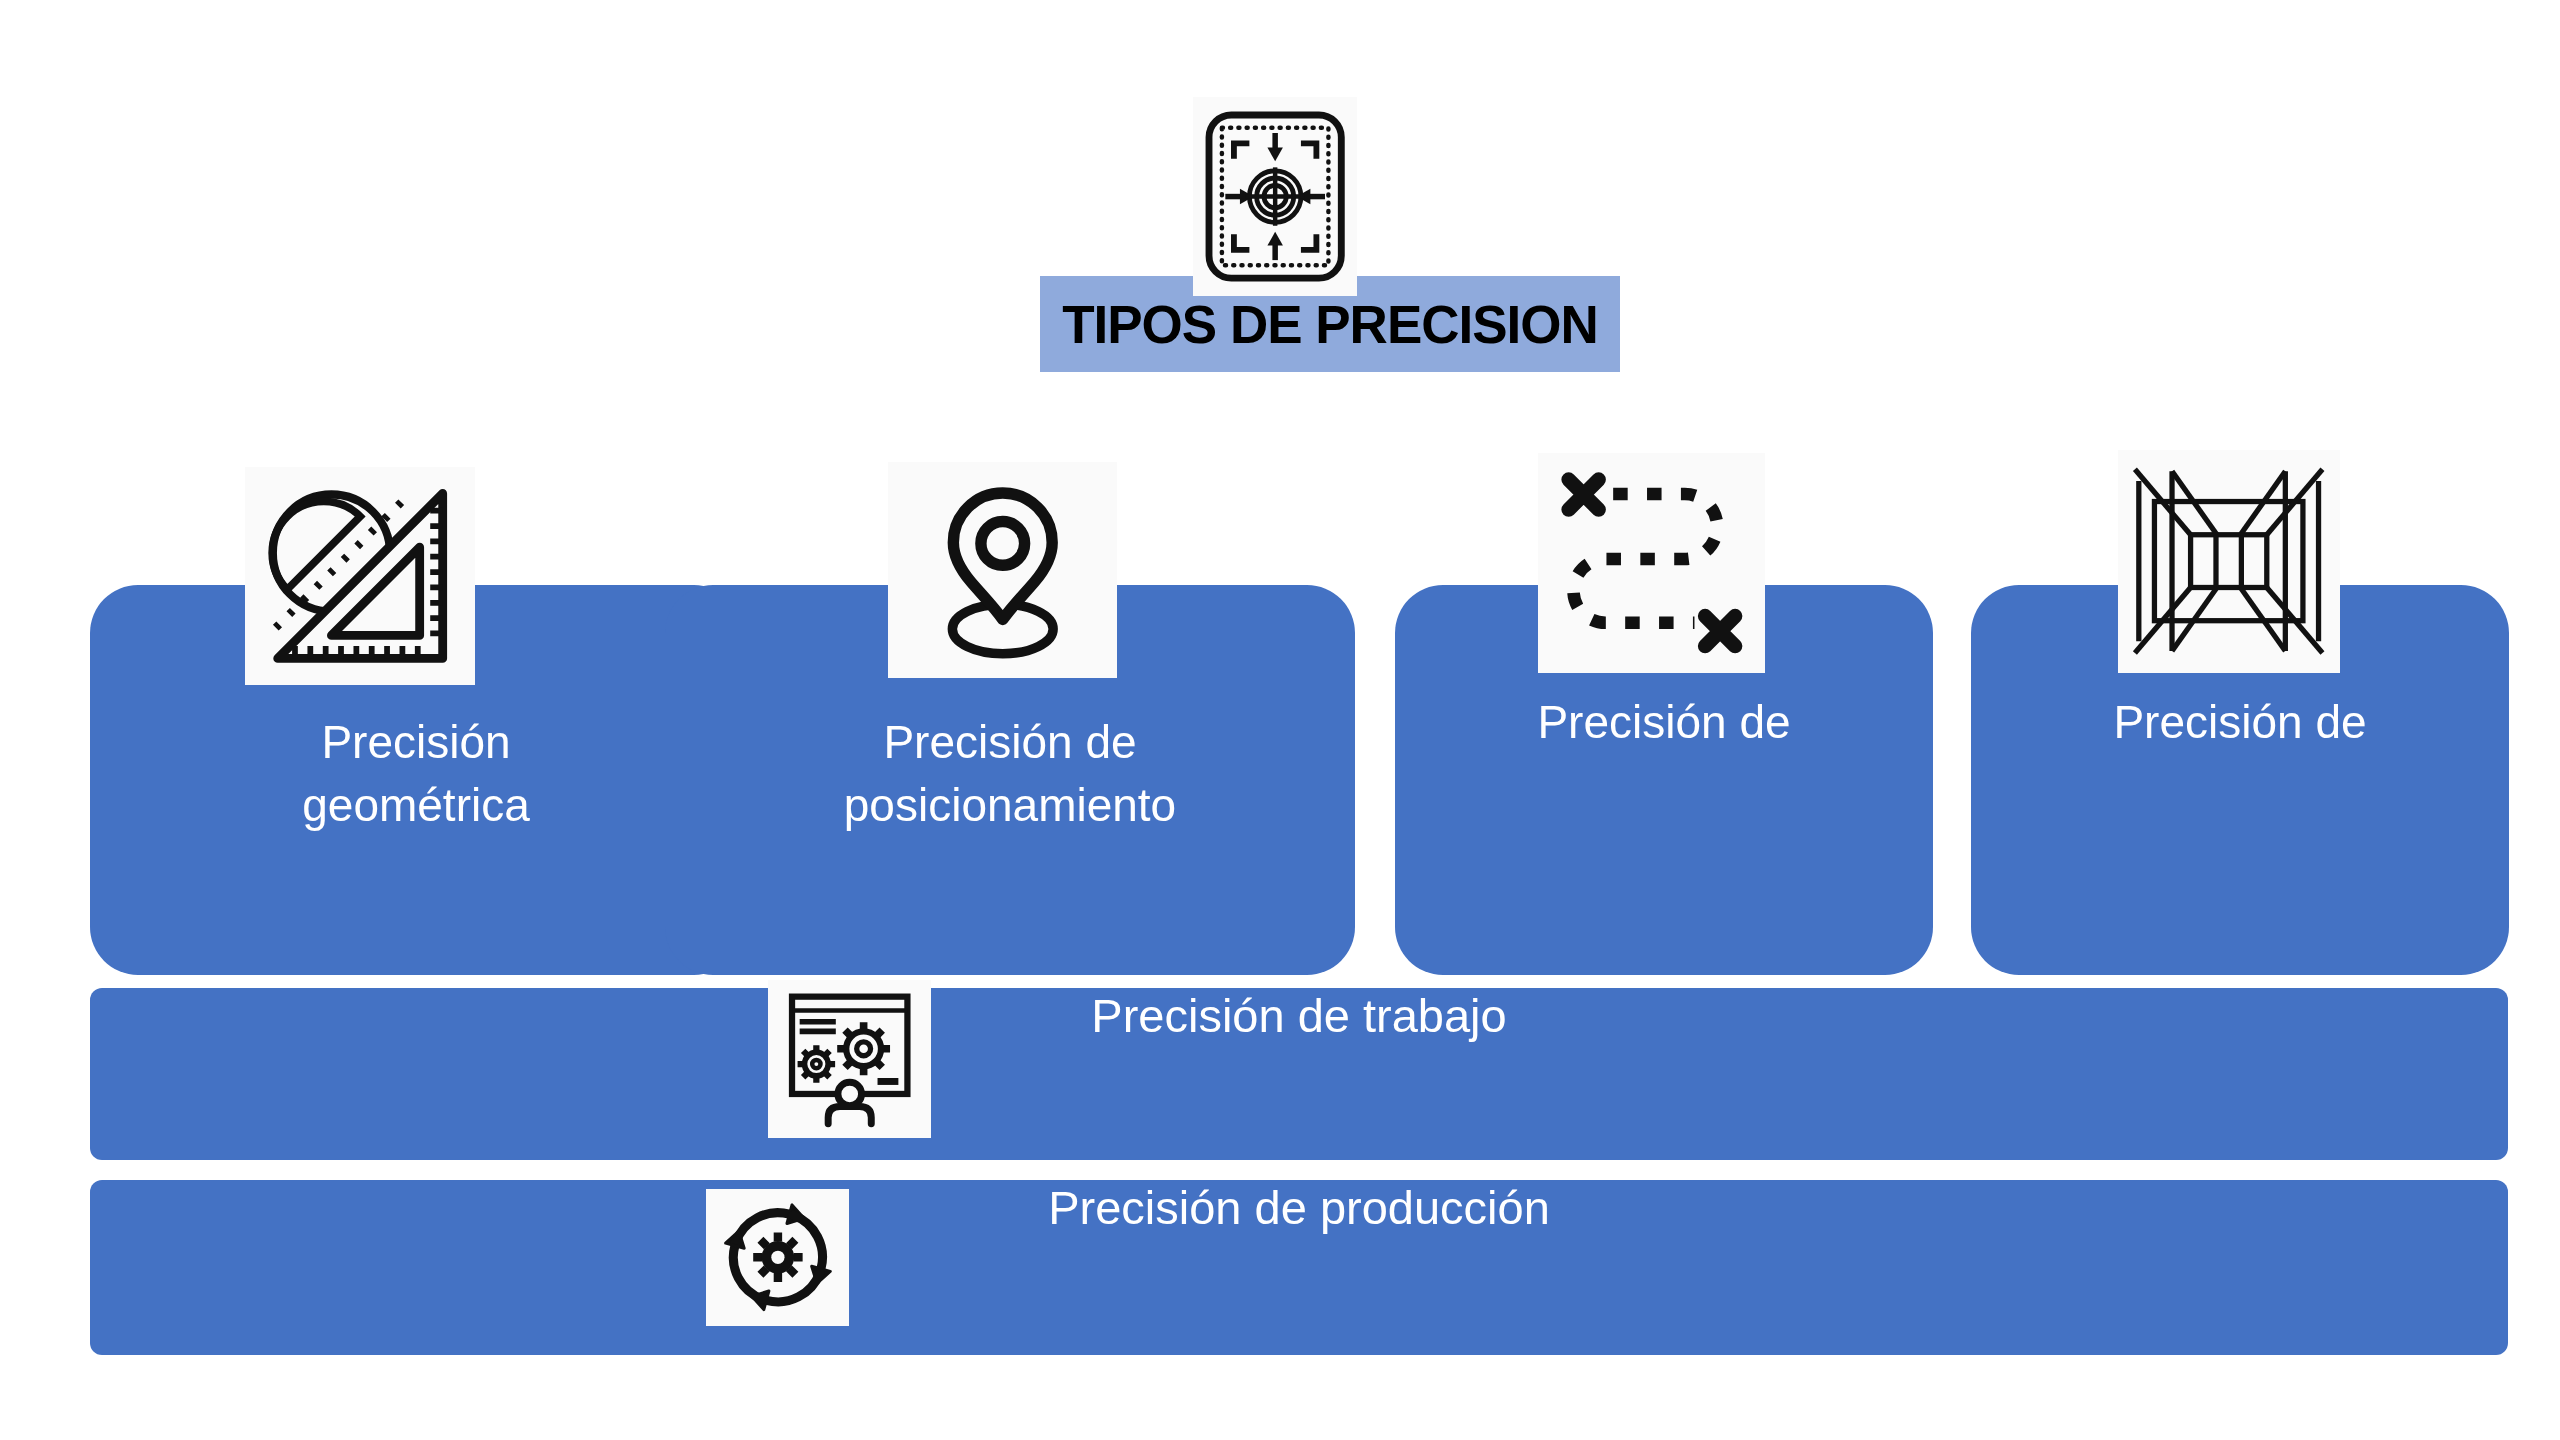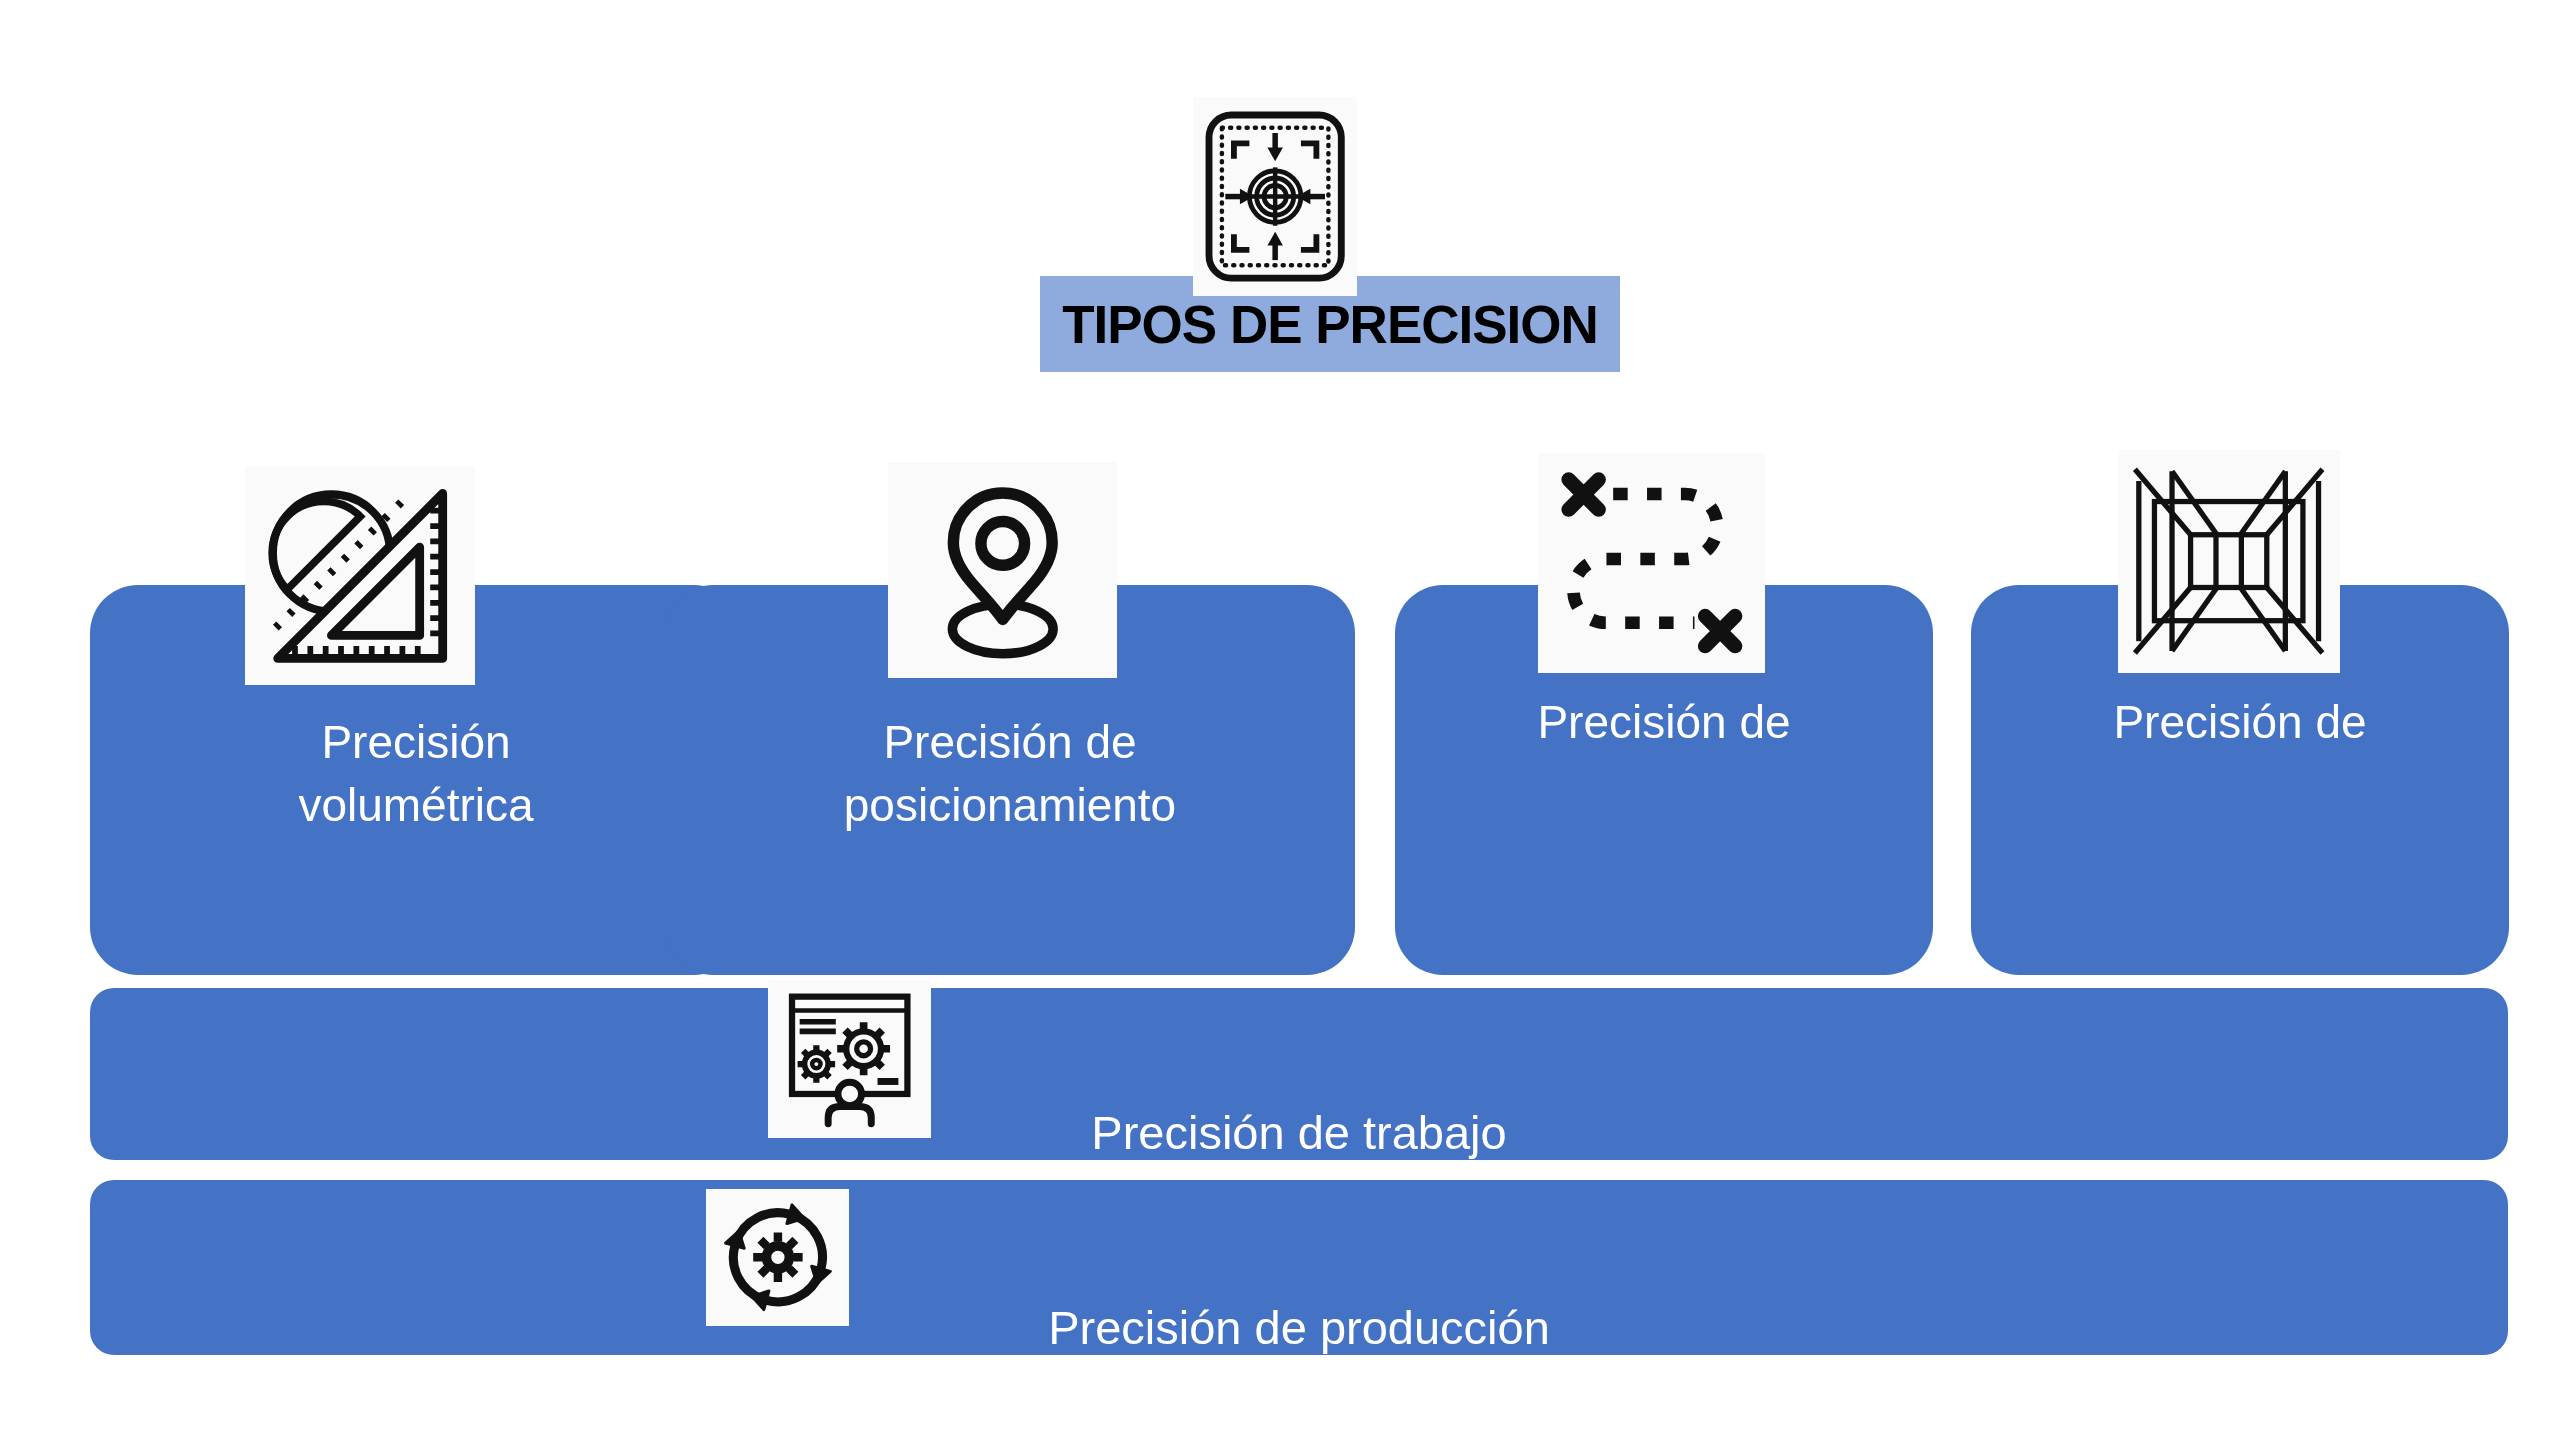--- a/index.html
+++ b/index.html
@@ -23,22 +23,22 @@
   .tbox{
     position:absolute; top:585px; height:390px; background:#4472c4; border-radius:48px;
     z-index:1; display:flex; flex-direction:column; align-items:center;
     padding-top:126px; box-sizing:border-box;
   }
   .tbox.hi{padding-top:106px;}
   .tbox .ln{
     color:#ffffff; font-size:46px; line-height:63px; text-align:center; white-space:nowrap;
   }
   .lbar{
-    position:absolute; left:90px; width:2418px; background:#4472c4; border-radius:24px;
-    z-index:1; display:flex; align-items:flex-end; justify-content:center;
+    position:absolute; left:90px; width:2418px; background:#4472c4; border-radius:12px;
+    z-index:1; display:flex; align-items:flex-start; justify-content:center;
   }
   .lbar .ln{color:#ffffff; font-size:47px; white-space:nowrap;}
 </style>
 </head>
 <body>
 
 <div class="page">
 
   <div class="icon-card" style="left:1193px; top:97px; width:164px; height:199px;">
     <svg viewBox="0 0 84 100">
@@ -63,21 +63,21 @@
       <line class="lineart" x1="42" y1="33" x2="42" y2="67" stroke-width="2.6"></line>
     </svg>
   </div>
 
   <div class="banner">
     <div class="title">TIPOS DE PRECISION</div>
   </div>
 
   <div class="tbox" style="left:90px; width:652px;">
     <div class="ln">Precisión</div>
-    <div class="ln">volumétrica</div>
+    <div class="ln">geométrica</div>
   </div>
   <div class="tbox" style="left:665px; width:690px;">
     <div class="ln">Precisión de</div>
     <div class="ln">posicionamiento</div>
   </div>
   <div class="tbox hi" style="left:1395px; width:538px;">
     <div class="ln">Precisión de</div>
   </div>
   <div class="tbox hi" style="left:1971px; width:538px;">
     <div class="ln">Precisión de</div>

